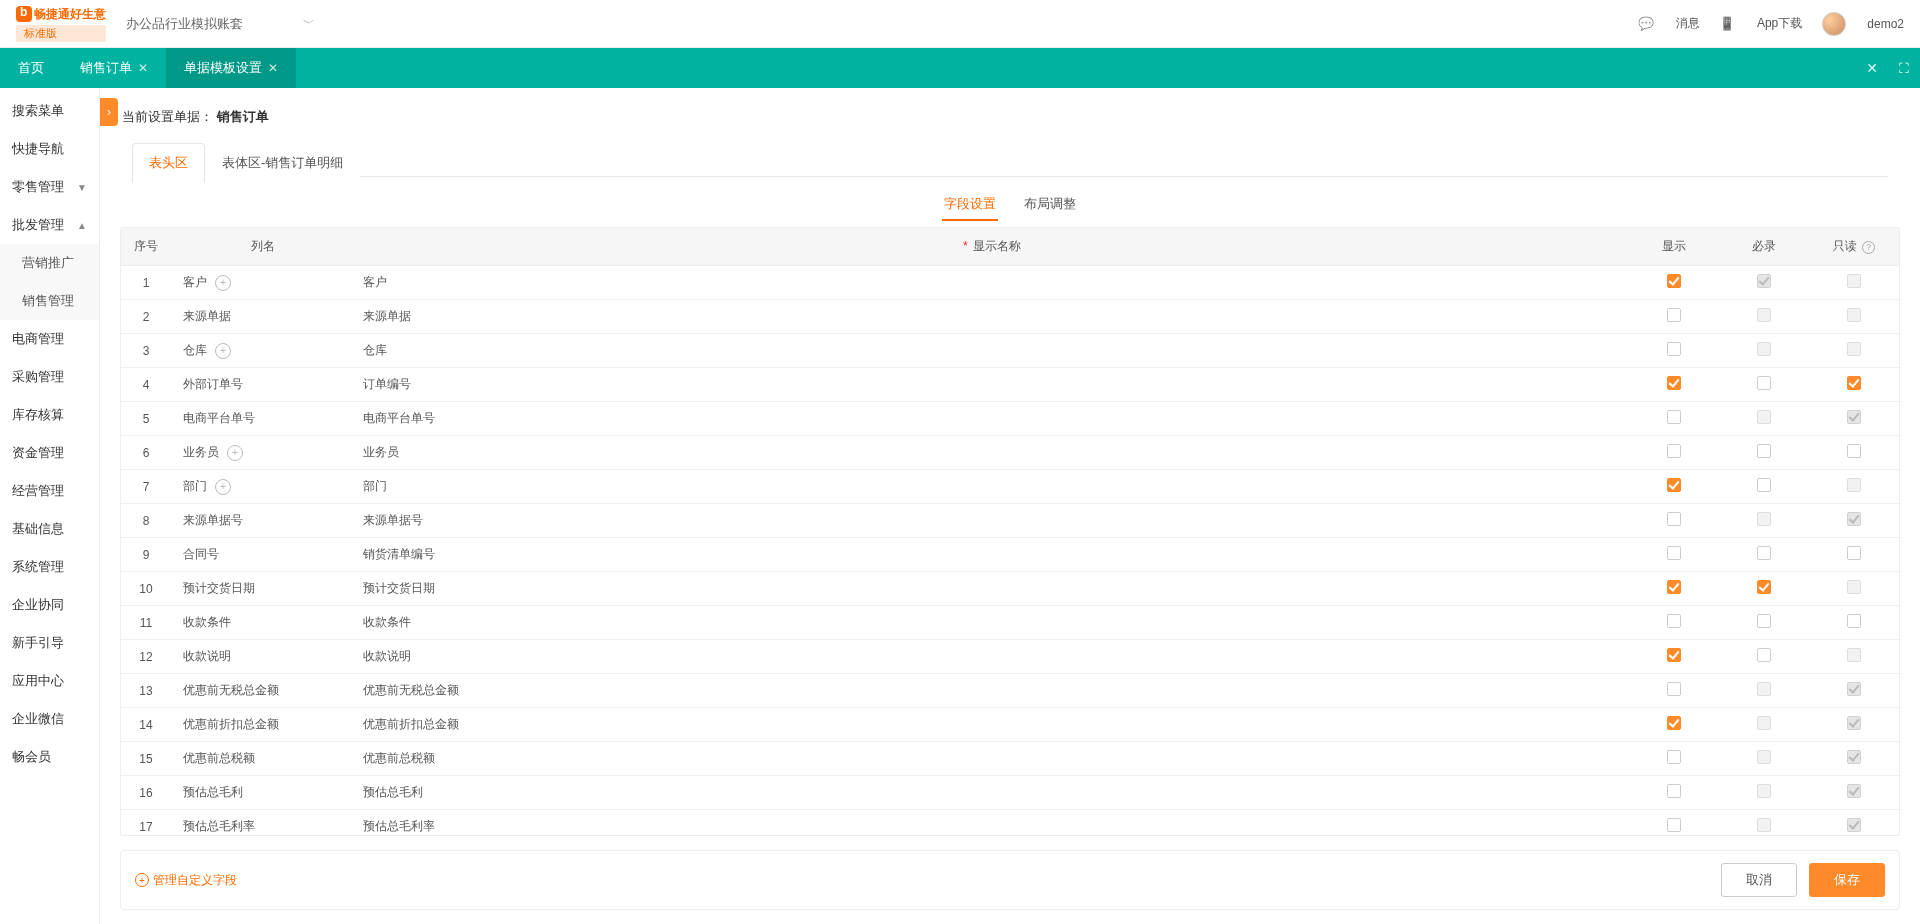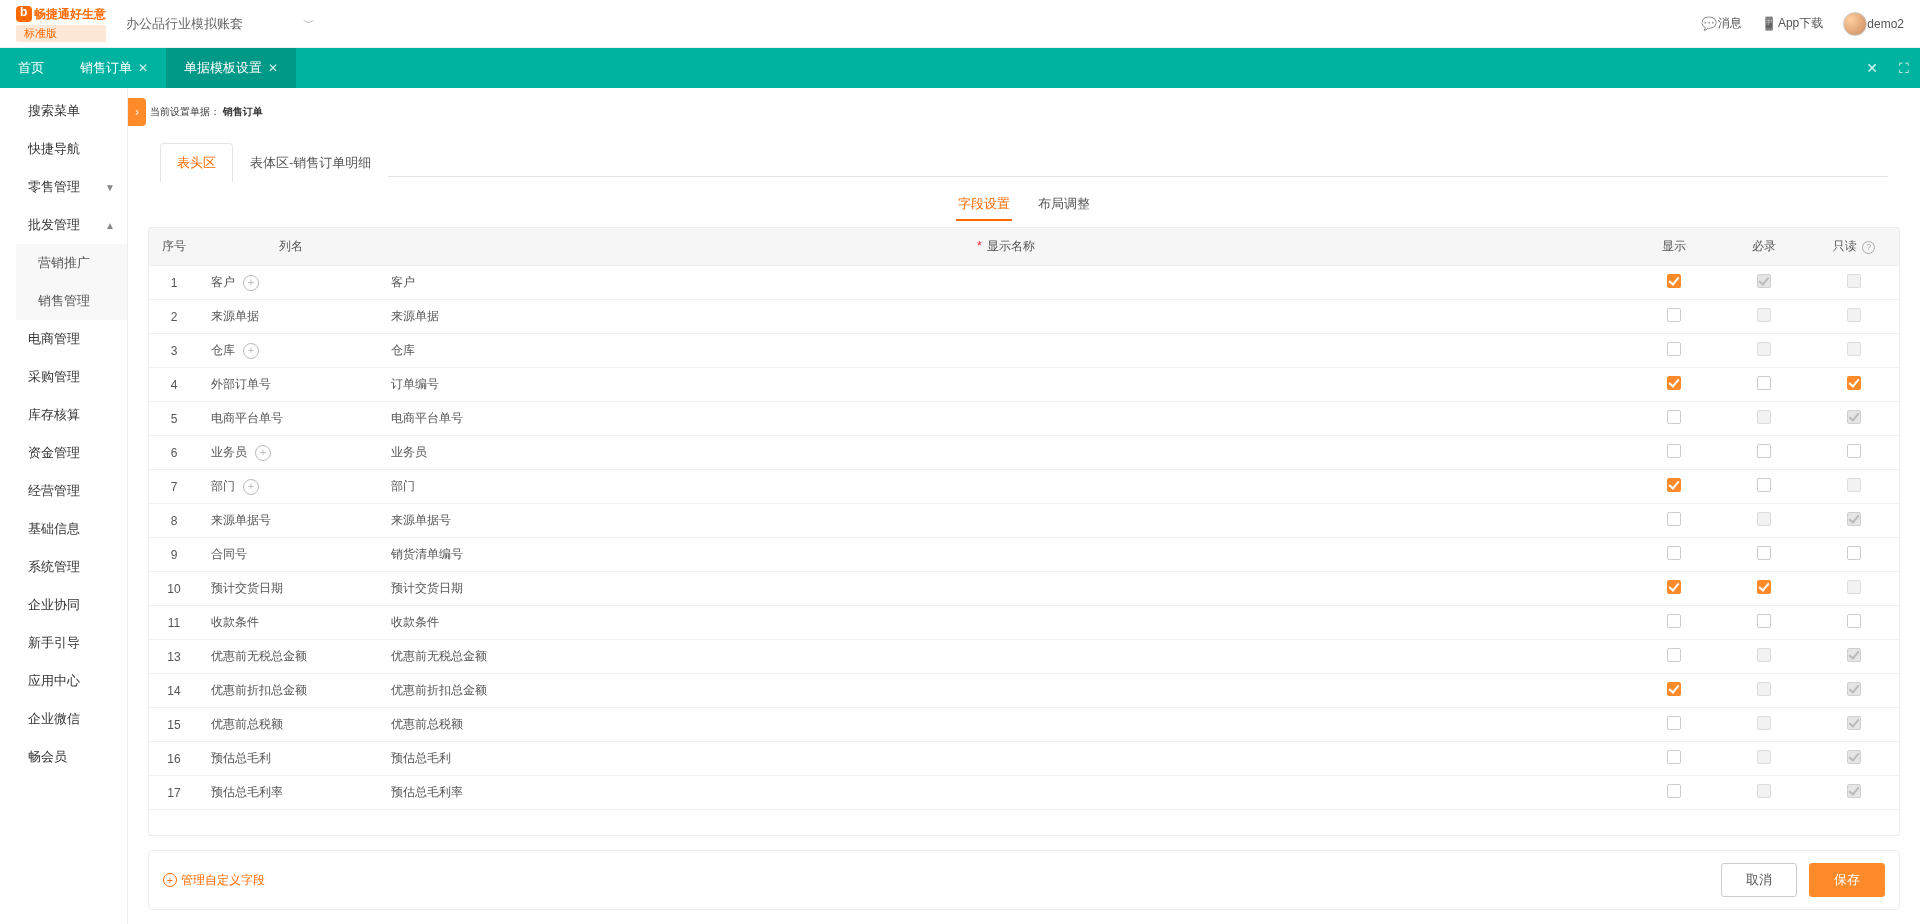--- a/index.html
+++ b/index.html
@@ -6,38 +6,38 @@
   body { font-family: "Microsoft YaHei", Arial, sans-serif; font-size:12px; color:#333; background:#fff; overflow:hidden; }
   .top-bar { height:48px; display:flex; align-items:center; padding:0 16px; border-bottom:1px solid #eee; }
   .logo-area { display:flex; flex-direction:column; margin-right:20px; }
   .logo-text { color:#ff6a00; font-size:12px; font-weight:bold; display:flex; align-items:center; gap:2px; }
   .logo-icon { width:16px; height:16px; background:#ff6a00; border-radius:4px; position:relative; }
   .logo-icon::before { content:"b"; color:#fff; font-weight:bold; position:absolute; left:4px; top:-1px; font-size:12px; }
   .logo-sub { background:#fde7d6; color:#ff6a00; padding:1px 8px; font-size:11px; border-radius:2px; margin-top:2px; }
   .acct-name { color:#666; font-size:13px; }
   .acct-chev { margin-left:60px; color:#aaa; }
   .top-right { margin-left:auto; display:flex; align-items:center; gap:20px; color:#555; }
-  .top-icon { display:flex; align-items:center; gap:0; cursor:pointer; }
+  .top-icon { display:flex; align-items:center; gap:21px; cursor:pointer; }
   .avatar { width:24px; height:24px; border-radius:50%; background:radial-gradient(circle at 30% 30%, #ffce9e 0%, #c98b5e 100%); border:1px solid #ccc; }
 
   .tab-bar { height:40px; background:#00b3a1; display:flex; align-items:stretch; color:#fff; position:relative; }
   .tab { display:flex; align-items:center; padding:0 18px; cursor:pointer; font-size:13px; gap:6px; }
   .tab.active { background:#009886; }
   .tab .tab-x { font-size:12px; opacity:.8; }
   .tab-bar-actions { margin-left:auto; display:flex; align-items:center; }
   .tab-bar-actions .ico { width:32px; display:flex; align-items:center; justify-content:center; cursor:pointer; color:#d6f5f2; font-size:14px; }
 
   .layout { display:flex; height:calc(100vh - 88px); }
-  .sidebar { width:112px; border-right:1px solid #eee; padding-top:4px; overflow-y:auto;margin-left:16px; }
+  .sidebar { width:100px; border-right:1px solid #eee; padding-top:4px; overflow-y:auto; }
   .side-item { display:flex; align-items:center; justify-content:space-between; padding:10px 12px; font-size:13px; color:#333; cursor:pointer; }
   .side-item .chev { color:#888; font-size:10px; }
   .side-sub { padding:10px 12px 10px 22px; font-size:13px; color:#555; cursor:pointer; background:#f8f8f8; }
 
   .content { flex:1; position:relative; overflow:hidden; display:flex; flex-direction:column; }
-  .notice-strip { margin:10px 10px 2px 0; display:flex; align-items:center; font-size:10px; }
+  .notice-strip { margin:10px 10px 2px 0; display:flex; align-items:flex-end; font-size:13px; }
   .notice-tab { background:#ff8a2a; color:#fff; width:18px; height:28px; display:flex; align-items:center; justify-content:center; font-size:12px; border-radius:0 4px 4px 0; }
   .notice-tab::before { content:"›"; }
   .notice-text { margin-left:4px; color:#333; }
   .bold { font-weight:bold; }
 
   .sub-tabs { margin:8px 32px 0 32px; border-bottom:1px solid #e5e5e5; display:flex; }
   .sub-tab { padding:10px 16px; border:1px solid transparent; border-bottom:none; color:#555; cursor:pointer; font-size:13px; position:relative; top:7px; background:#fff; }
   .sub-tab.active { color:#ff6a00; border-color:#e5e5e5; border-bottom:1px solid #fff; border-radius:4px 4px 0 0; }
 
   .view-toggle { display:flex; justify-content:center; gap:24px; margin:12px 0 6px; }
@@ -309,20 +309,28 @@
               </tr>
               <tr>
                 <td>11</td>
                 <td class="al"><span>收款条件</span></td>
                 <td class="al">收款条件</td>
                 <td><span class="chk"></span></td>
                 <td><span class="chk"></span></td>
                 <td><span class="chk"></span></td>
               </tr>
               <tr>
+                <td>12</td>
+                <td class="al"><span>收款说明</span></td>
+                <td class="al">收款说明</td>
+                <td><span class="chk on"></span></td>
+                <td><span class="chk"></span></td>
+                <td><span class="chk dis"></span></td>
+              </tr>
+              <tr>
                 <td>13</td>
                 <td class="al"><span>优惠前无税总金额</span></td>
                 <td class="al">优惠前无税总金额</td>
                 <td><span class="chk"></span></td>
                 <td><span class="chk dis"></span></td>
                 <td><span class="chk dis on-dis"></span></td>
               </tr>
               <tr>
                 <td>14</td>
                 <td class="al"><span>优惠前折扣总金额</span></td>

